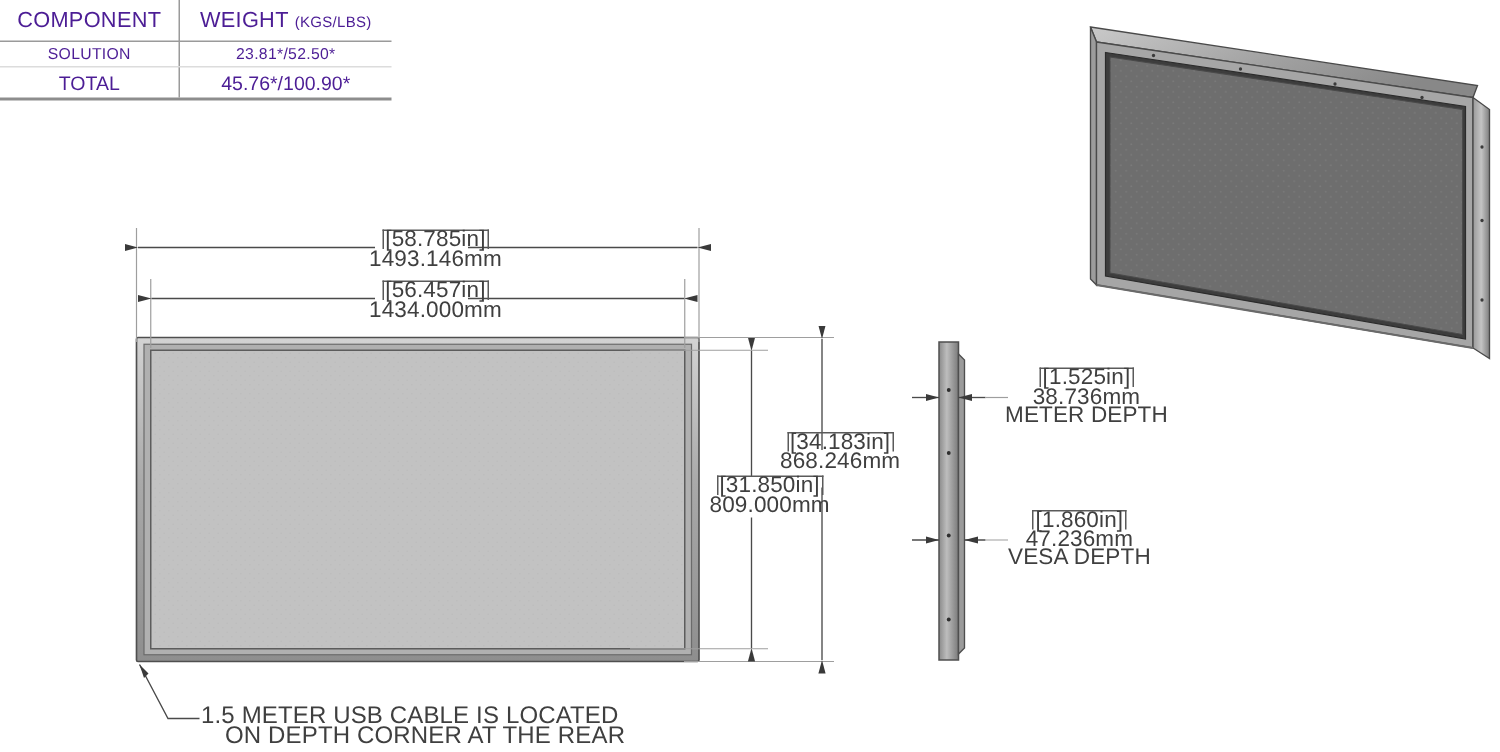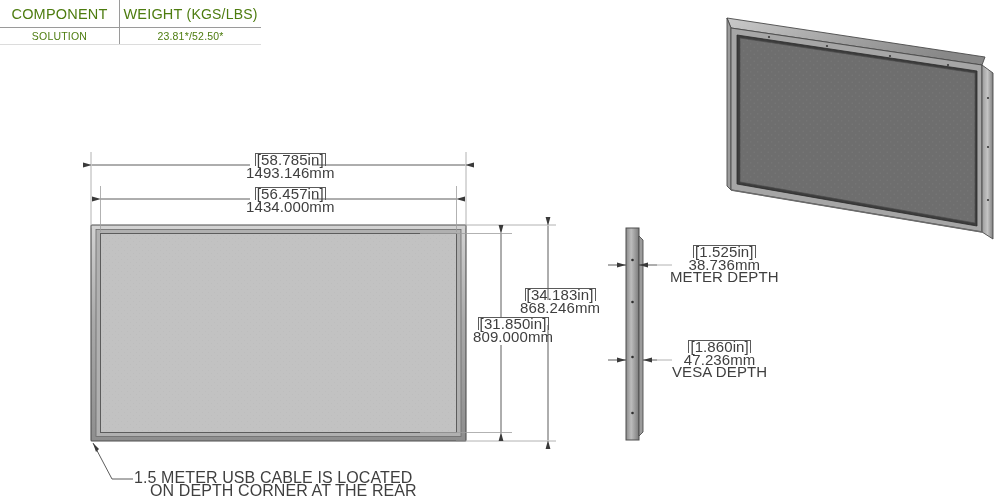--- a/index.html
+++ b/index.html
@@ -26,32 +26,32 @@
   #weight-table table {
     border-collapse: collapse;
     width: 260px;
     table-layout: fixed;
   }
   #weight-table th,
   #weight-table td {
     padding: 0;
     text-align: center;
     vertical-align: middle;
-    color: #4d7c0f;
+    color: #4c1d95;
     font-weight: normal;
   }
   .wt-head-row th {
     height: 27px;
     font-size: 14.5px;
     letter-spacing: 0.2px;
     border-bottom: 1px solid #9a9a9a;
   }
   .wt-head-row th.col-a { width: 119px; border-right: 1px solid #9a9a9a; }
   .wt-head-row th.col-b { width: 141px; }
-  .wt-units { font-size: 14px; }
+  .wt-units { font-size: 10px; }
   .wt-row td {
     height: 16px;
     font-size: 10.5px;
     letter-spacing: 0.2px;
     border-bottom: 1px solid #dcdcdc;
   }
   .wt-row td.col-a { border-right: 1px solid #9a9a9a; }
   .wt-total td {
     height: 20px;
     font-size: 13px;
@@ -113,20 +113,24 @@
       <tr class="wt-head-row">
         <th class="col-a">COMPONENT</th>
         <th class="col-b">
           <span>WEIGHT</span>
           <span class="wt-units">(KGS/LBS)</span>
         </th>
       </tr>
       <tr class="wt-row">
         <td class="col-a">SOLUTION</td>
         <td class="col-b">23.81*/52.50*</td>
+      </tr>
+      <tr class="wt-total">
+        <td class="col-a">TOTAL</td>
+        <td class="col-b">45.76*/100.90*</td>
       </tr>
     </tbody>
   </table>
 </div>
 
 <svg id="drawing" width="1000" height="501" viewBox="0 0 1000 501">
   <defs>
     <marker id="arrL" markerWidth="10" markerHeight="6" refX="9" refY="3" orient="auto" markerUnits="userSpaceOnUse">
       <path d="M9,3 L0,0.6 L0,5.4 Z" fill="#3a3a3a"></path>
     </marker>

